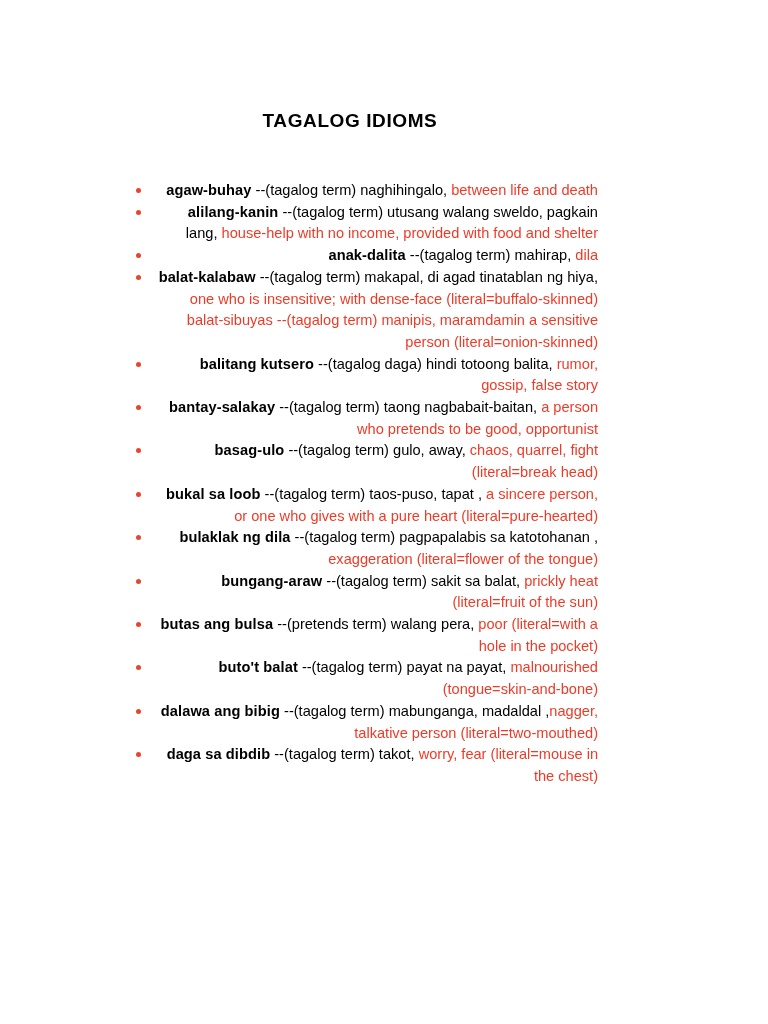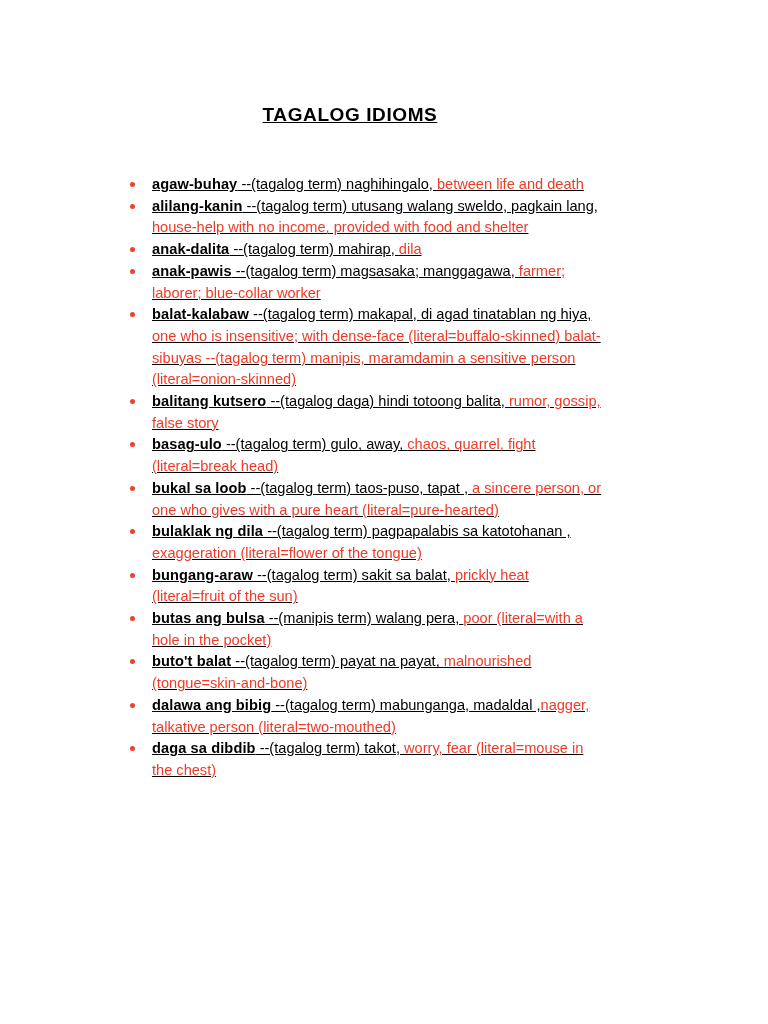--- a/index.html
+++ b/index.html
@@ -12,40 +12,40 @@
     height: 1024px;
     font-family: "Liberation Sans", sans-serif;
     color: #000000;
     overflow: hidden;
   }
   .page {
     width: 700px;
     height: 1024px;
     position: relative;
     box-sizing: border-box;
-    padding: 12px;
-    text-decoration: underline;
+    padding: 18px;
   }
   .doc-title {
     text-align: center;
     font-size: 19px;
     font-weight: bold;
     letter-spacing: 0.6px;
     margin: 0;
     padding-top: 92px;
     padding-bottom: 0;
     color: #000;
   }
   .idiom-list {
     list-style: none;
     margin: 0;
     padding: 0;
     margin-top: 48px;
     padding-left: 118px;
     padding-right: 84px;
+    text-align: right;
   }
   .idiom-item {
     position: relative;
     font-size: 14.6px;
     line-height: 21.7px;
     margin: 0 0 0 0;
     padding: 0 0 0 22px;
     color: #000;
   }
   .idiom-item::before {
@@ -71,25 +71,25 @@
 </style>
 </head>
 <body>
 
 <div class="page">
   <h1 class="doc-title">TAGALOG IDIOMS</h1>
   <ul class="idiom-list">
     <li class="idiom-item"><span class="term">agaw-buhay</span><span class="tl"> --(tagalog term) naghihingalo, </span><span class="en">between life and death</span></li>
     <li class="idiom-item"><span class="term">alilang-kanin</span><span class="tl"> --(tagalog term) utusang walang sweldo, pagkain lang, </span><span class="en">house-help with no income, provided with food and shelter</span></li>
     <li class="idiom-item"><span class="term">anak-dalita</span><span class="tl"> --(tagalog term) mahirap, </span><span class="en">dila</span></li>
-    <li class="idiom-item"><span class="term">anak-pawis</span><span class="tl"> --(tagalog term) magsasaka; manggagawa, </span><span class="en">farmer; laborer; blue-collar worker</span></li>
     <li class="idiom-item"><span class="term">balat-kalabaw</span><span class="tl"> --(tagalog term) makapal, di agad tinatablan ng hiya, </span><span class="en">one who is insensitive; with dense-face (literal=buffalo-skinned) balat-sibuyas --(tagalog term) manipis, maramdamin a sensitive person (literal=onion-skinned)</span></li>
     <li class="idiom-item"><span class="term">balitang kutsero</span><span class="tl"> --(tagalog daga) hindi totoong balita, </span><span class="en">rumor, gossip, false story</span></li>
+    <li class="idiom-item"><span class="term">bantay-salakay</span><span class="tl"> --(tagalog term) taong nagbabait-baitan, </span><span class="en">a person who pretends to be good, opportunist</span></li>
     <li class="idiom-item"><span class="term">basag-ulo</span><span class="tl"> --(tagalog term) gulo, away, </span><span class="en">chaos, quarrel, fight (literal=break head)</span></li>
     <li class="idiom-item"><span class="term">bukal sa loob</span><span class="tl"> --(tagalog term) taos-puso, tapat , </span><span class="en">a sincere person, or one who gives with a pure heart (literal=pure-hearted)</span></li>
     <li class="idiom-item"><span class="term">bulaklak ng dila</span><span class="tl"> --(tagalog term) pagpapalabis sa katotohanan , </span><span class="en">exaggeration (literal=flower of the tongue)</span></li>
     <li class="idiom-item"><span class="term">bungang-araw</span><span class="tl"> --(tagalog term) sakit sa balat, </span><span class="en">prickly heat (literal=fruit of the sun)</span></li>
-    <li class="idiom-item"><span class="term">butas ang bulsa</span><span class="tl"> --(manipis term) walang pera, </span><span class="en">poor (literal=with a hole in the pocket)</span></li>
+    <li class="idiom-item"><span class="term">butas ang bulsa</span><span class="tl"> --(pretends term) walang pera, </span><span class="en">poor (literal=with a hole in the pocket)</span></li>
     <li class="idiom-item"><span class="term">buto't balat</span><span class="tl"> --(tagalog term) payat na payat, </span><span class="en">malnourished (tongue=skin-and-bone)</span></li>
     <li class="idiom-item"><span class="term">dalawa ang bibig</span><span class="tl"> --(tagalog term) mabunganga, madaldal ,</span><span class="en">nagger, talkative person (literal=two-mouthed)</span></li>
     <li class="idiom-item"><span class="term">daga sa dibdib</span><span class="tl"> --(tagalog term) takot, </span><span class="en">worry, fear (literal=mouse in the chest)</span></li>
   </ul>
 </div>
 
 </body></html>

